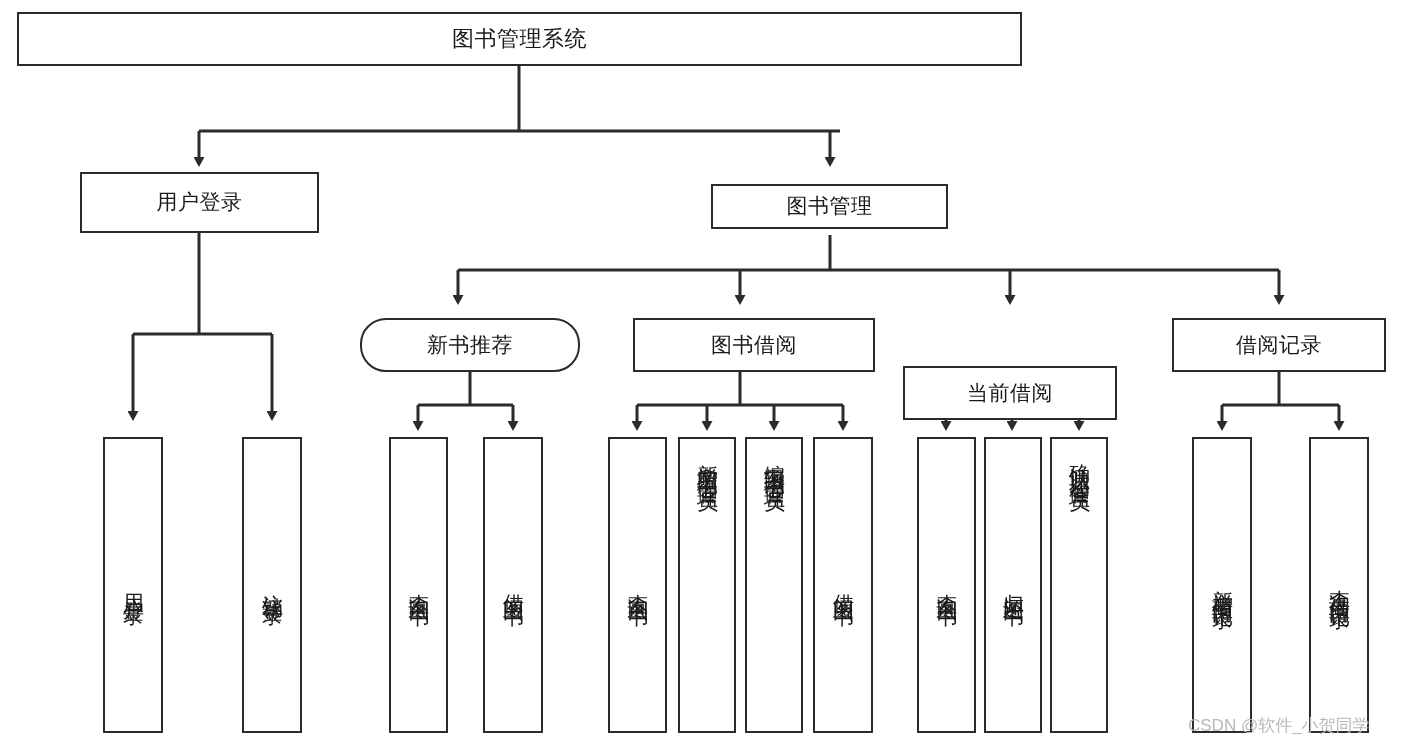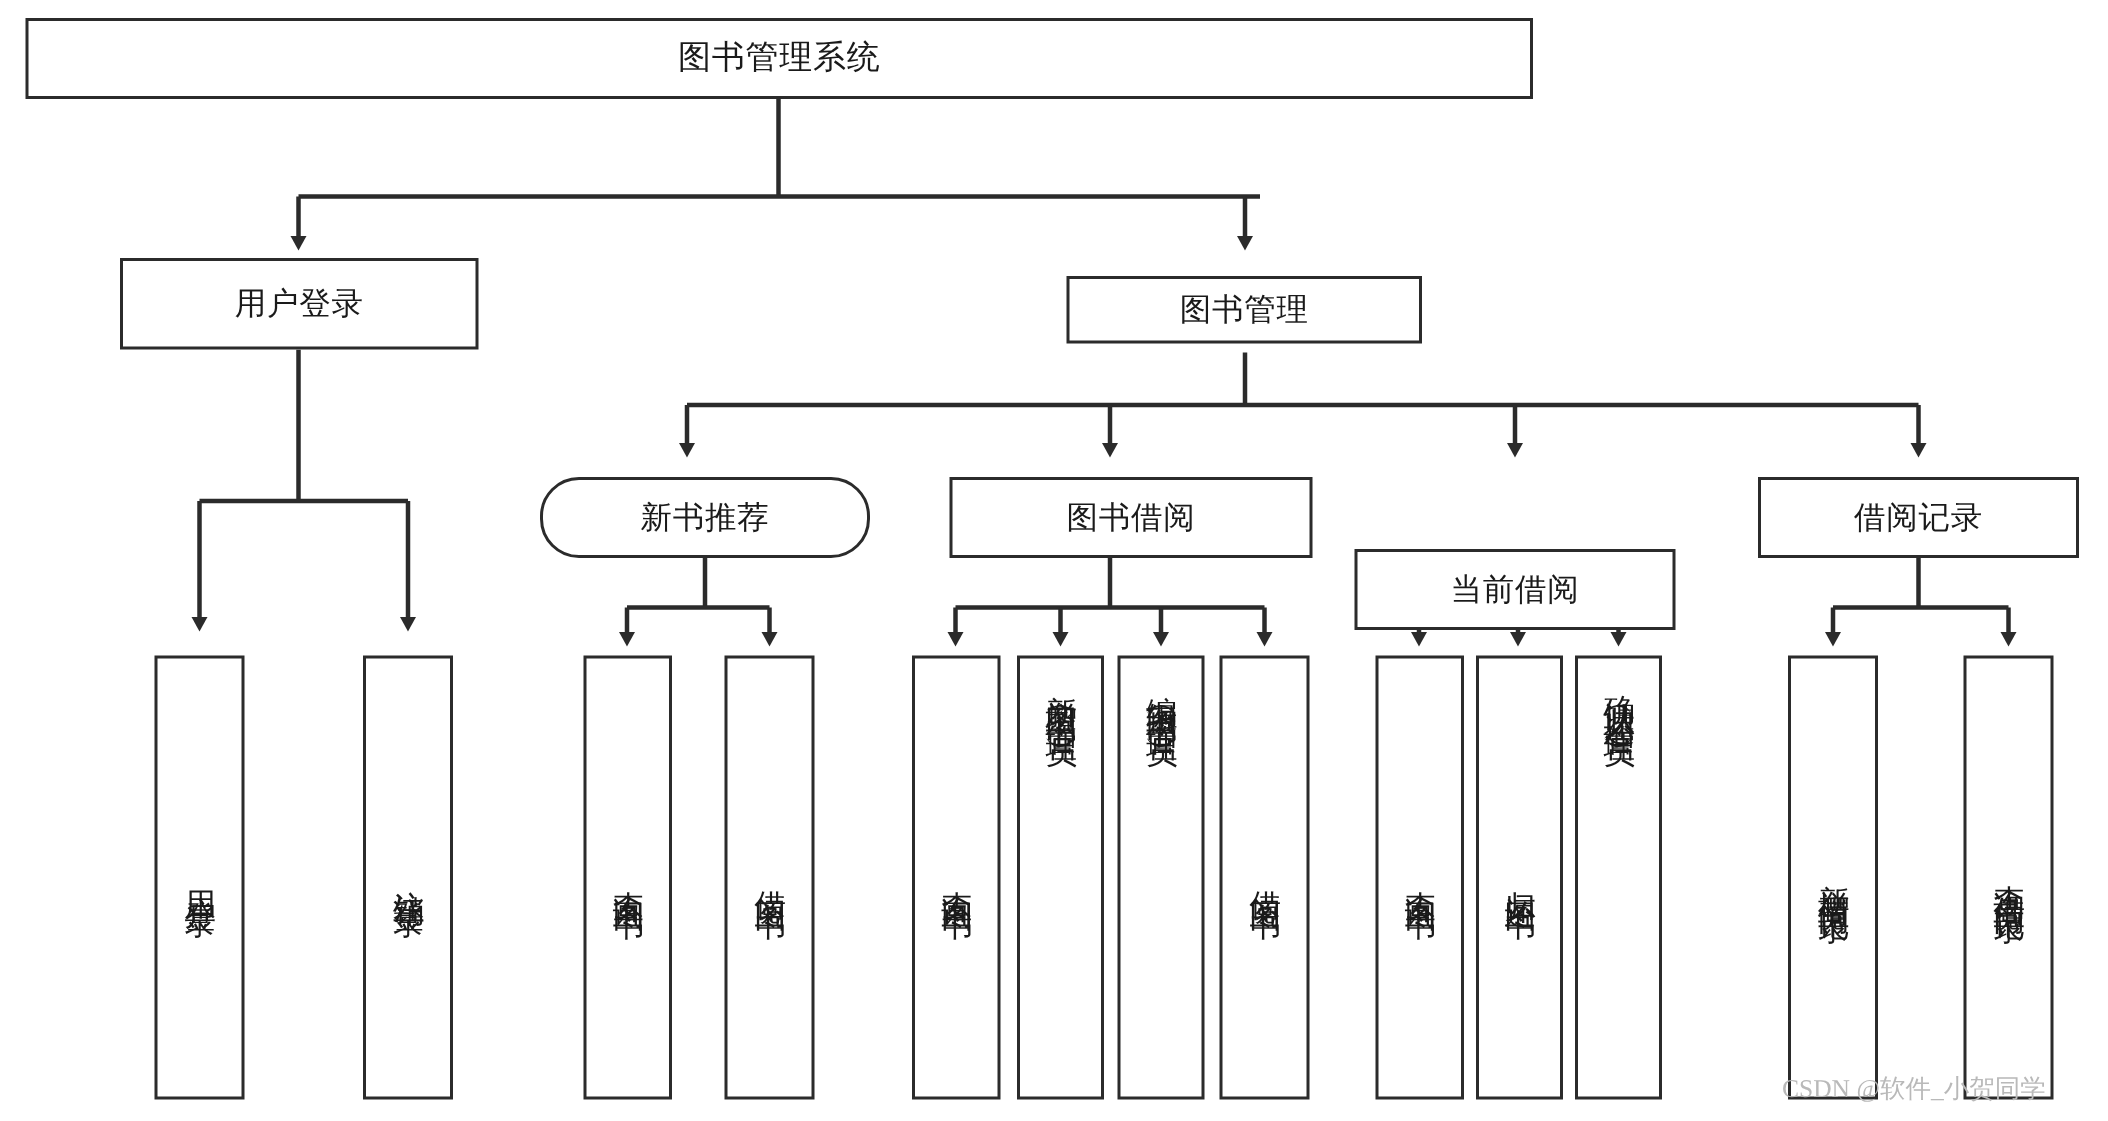--- a/index.html
+++ b/index.html
@@ -68,21 +68,21 @@
     align-items: center;
     padding-top: 0;
   }
   .watermark {
     position: absolute;
     left: 1188px;
     top: 714px;
     font-size: 17px;
     color: #b9b9b9;
     white-space: nowrap;
-    font-family: Liberation Serif, serif;
+    font-family: Liberation Sans, sans-serif;
   }
 </style>
 </head>
 <body>
 
 <div id="canvas">
 
   <svg class="edges" viewBox="0 0 1405 747" xmlns="http://www.w3.org/2000/svg">
     <defs>
       <marker id="arrow" markerWidth="10" markerHeight="11" refX="1" refY="5.5" orient="auto" markerUnits="userSpaceOnUse">

